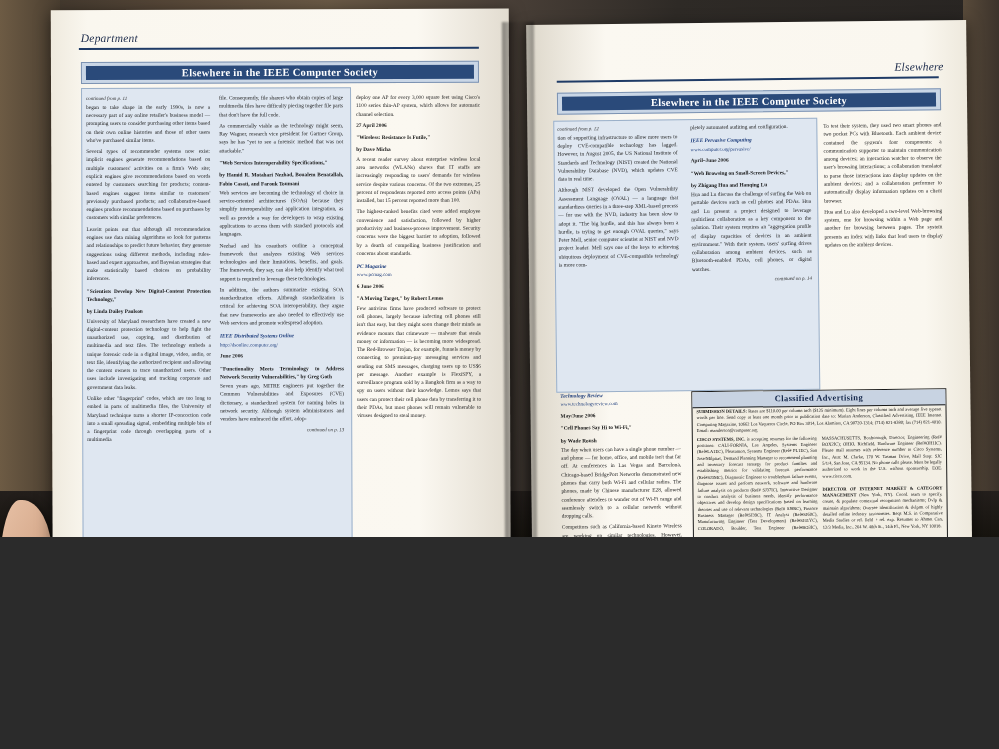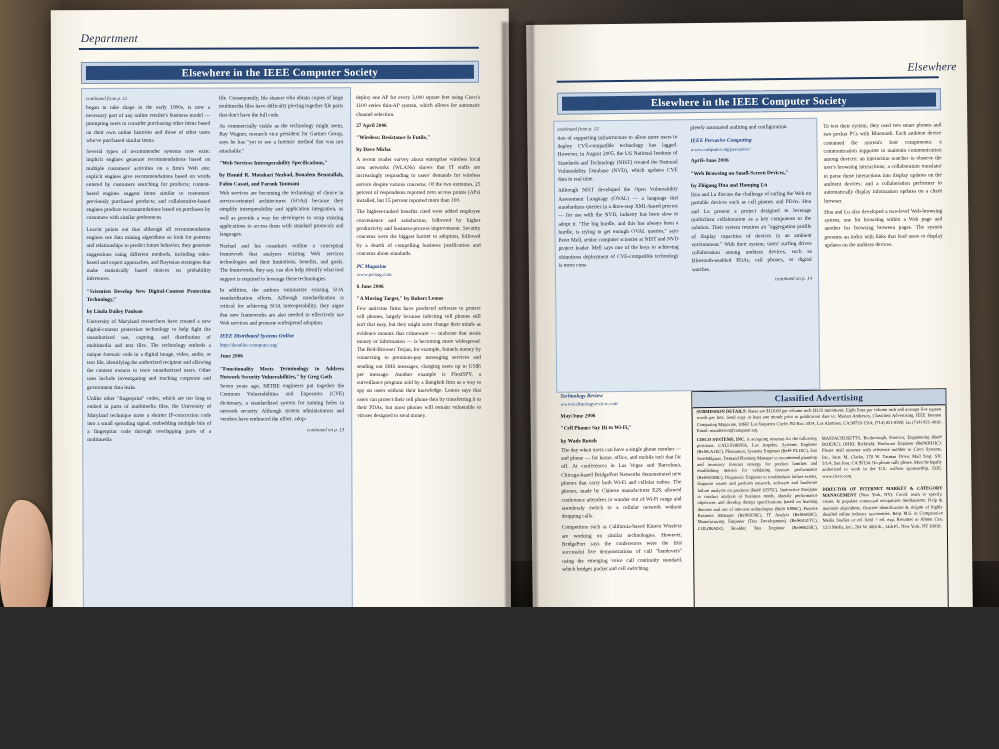--- a/index.html
+++ b/index.html
@@ -1,21 +1,21 @@
 <!DOCTYPE html>
 <html><head>
 <meta charset="utf-8">
 <style>
   html,body{margin:0;padding:0;}
   body{
     width:999px;height:749px;overflow:hidden;
     background:#2b2b2b;
     font-family:"Liberation Serif", serif;
   }
-  .scene{position:relative;width:999px;height:607px;overflow:hidden;
+  .scene{position:relative;width:999px;height:537px;overflow:hidden;
     background:
       linear-gradient(100deg,#3a3229 0%,#5a4a3a 18%,#6a5a46 30%,#4a4038 46%,#2e2a26 62%,#262321 100%);
   }
   
   .desk-left{position:absolute;left:0;top:0;width:60px;height:749px;
     background:linear-gradient(90deg,#6d5b44,#4a3e30);}
   .desk-bottom{position:absolute;left:0;bottom:0;width:999px;height:46px;
     background:linear-gradient(180deg,#241f1c,#17140f);}
   .desk-right{position:absolute;right:0;top:0;width:36px;height:749px;
     background:linear-gradient(270deg,#3c332b,#584a3a);}
@@ -145,21 +145,21 @@
       </div>
 
       <div class="footline" style="left:30px;top:668px;width:396px;"></div>
       <div class="folio" style="left:30px;top:672px;">12</div>
       <div class="folio small" style="left:126px;top:680px;font-style:italic;">www.computer.org/internet/</div>
       <div class="folio small" style="left:300px;top:680px;font-weight:bold;">IEEE INTERNET COMPUTING</div>
     </div>
 
     <div class="page page-right">
 
-      <div class="runhead" style="right:10px;top:40px;text-align:center;">Elsewhere</div>
+      <div class="runhead" style="right:23px;top:40px;text-align:center;">Elsewhere</div>
       <div class="rule" style="left:30px;top:56px;width:382px;"></div>
 
       <div class="secbar" style="left:30px;top:68px;width:382px;height:20px;">
         <div class="inner"></div>
         <div class="txt">Elsewhere in the IEEE Computer Society</div>
       </div>
 
       <div class="panel" style="left:26px;top:96px;width:262px;height:270px;"></div>
 
       <div class="col" style="left:30px;top:100px;width:120px;">

